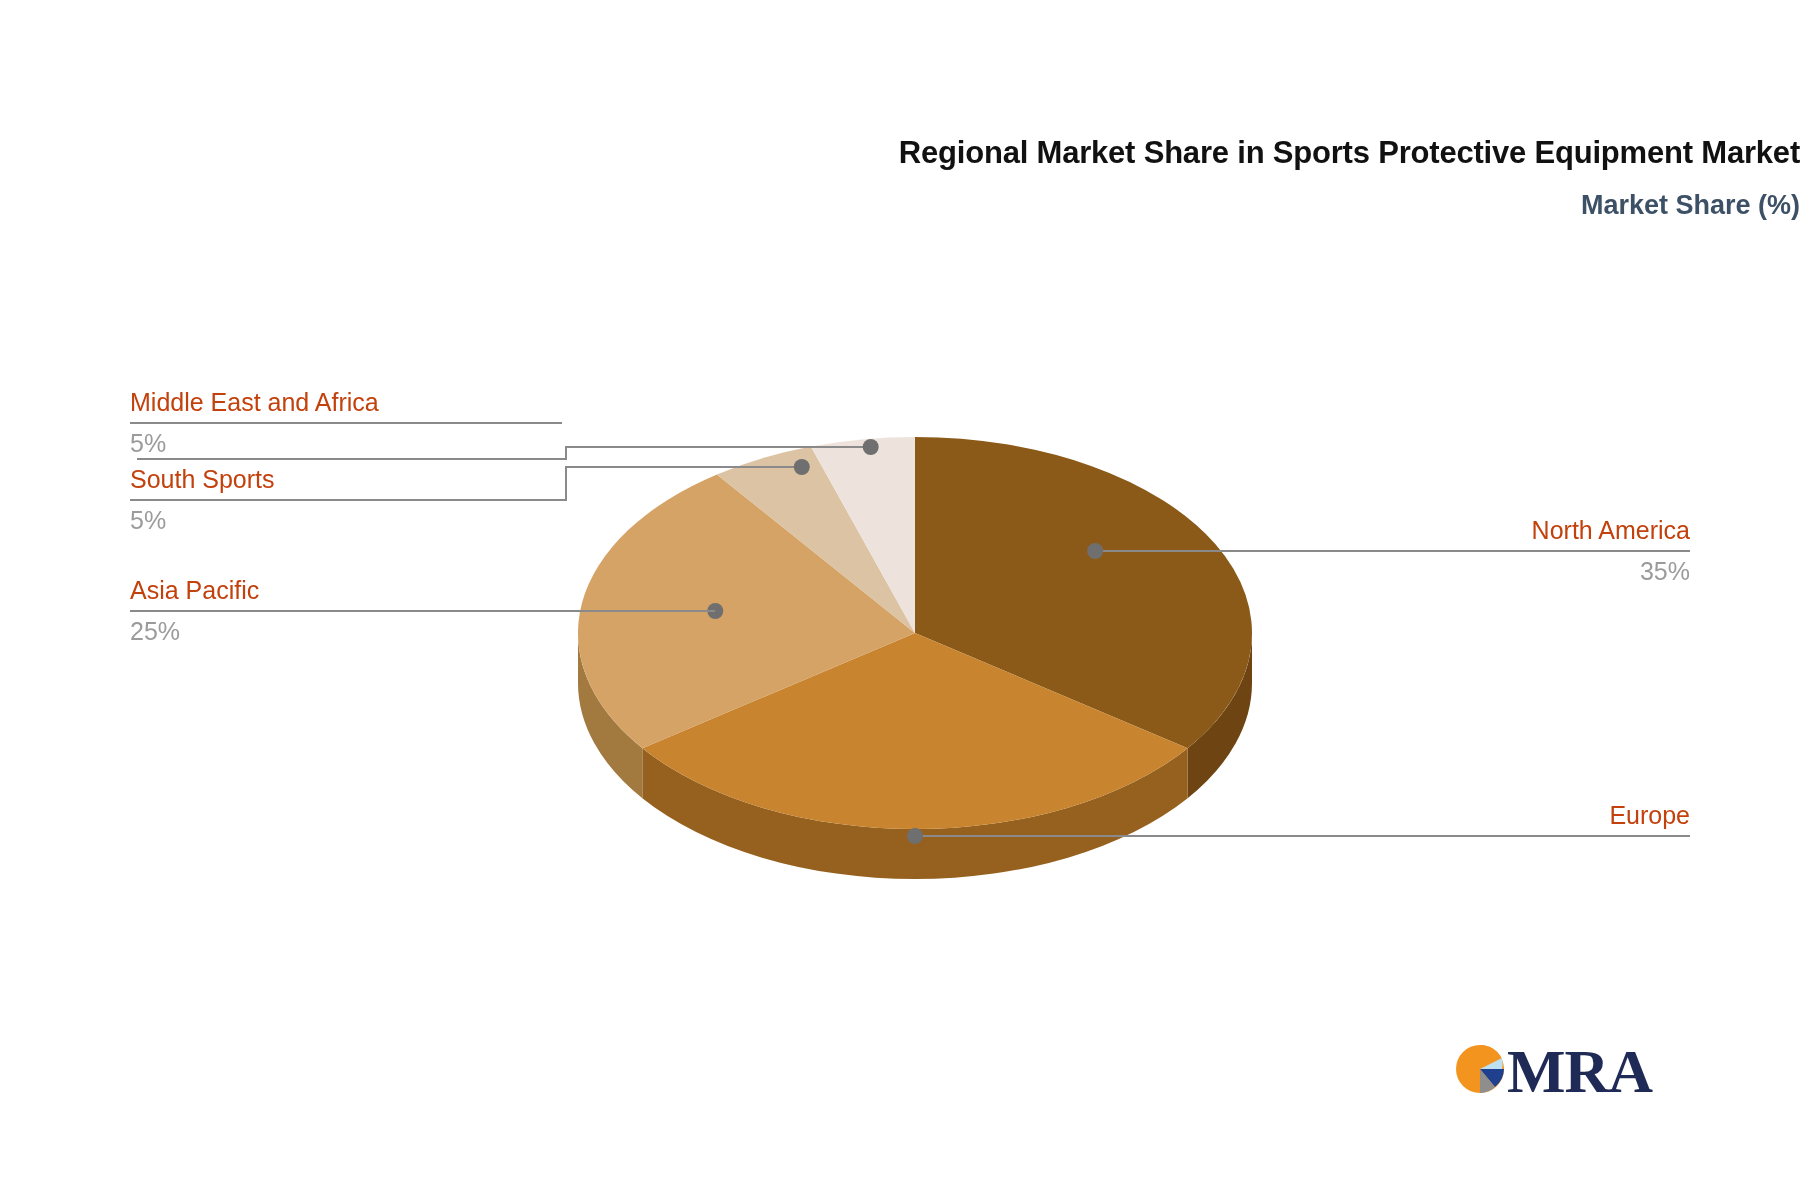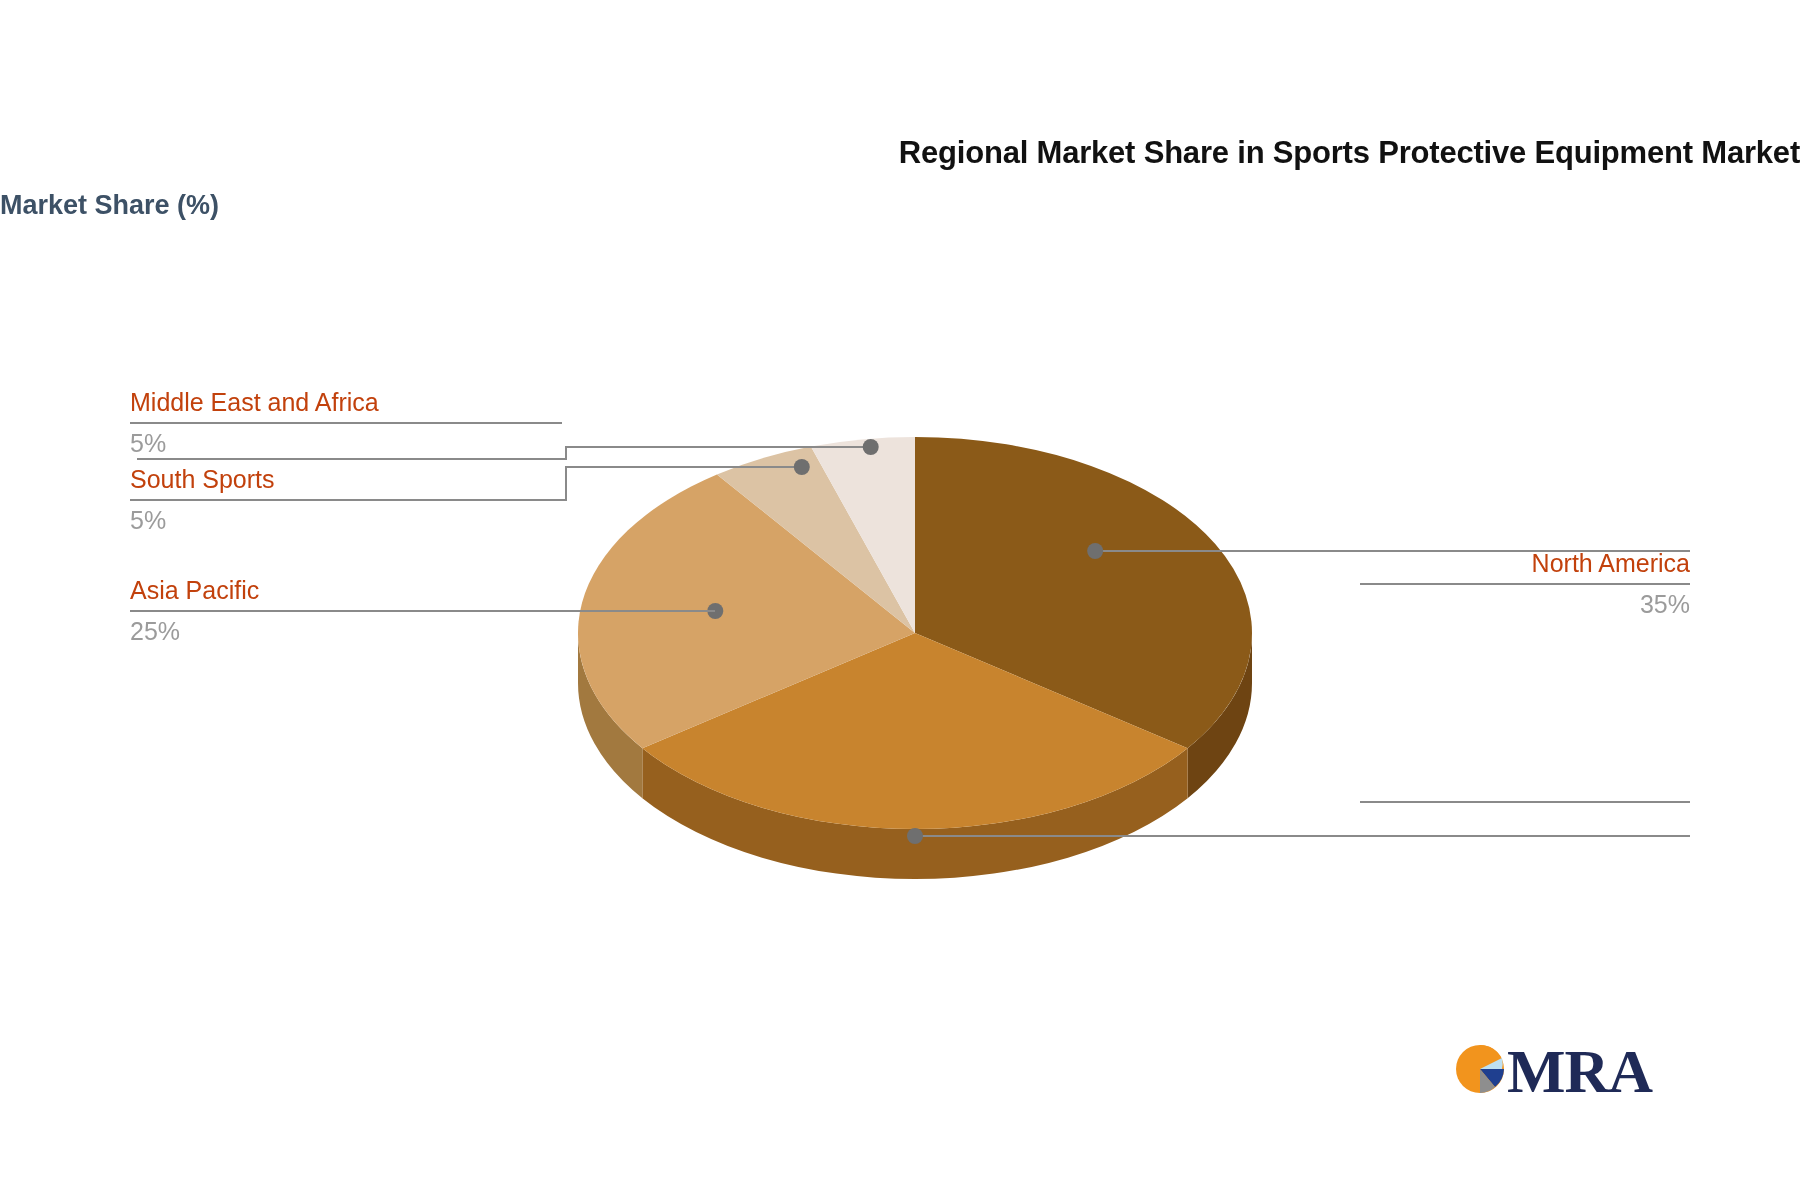--- a/index.html
+++ b/index.html
@@ -26,21 +26,21 @@
     font-size: 31px;
     font-weight: bold;
     color: #111111;
     letter-spacing: -0.2px;
   }
   #chart-subtitle {
     position: absolute;
     top: 190px;
     left: 0;
     width: 1800px;
-    text-align: left;
+    text-align: right;
     font-size: 27px;
     font-weight: bold;
     color: #3d5166;
   }
   #pie-svg {
     position: absolute;
     top: 0;
     left: 0;
   }
   .callout {
@@ -139,27 +139,28 @@
     <div class="rule"></div>
     <div class="value">5%</div>
   </div>
 
   <div class="callout left" style="left:130px; top:573px; width:585px;">
     <div class="label">Asia Pacific</div>
     <div class="rule"></div>
     <div class="value">25%</div>
   </div>
 
-  <div class="callout right" style="left:1360px; top:513px; width:330px;margin-top:33px;">
+  <div class="callout right" style="left:1360px; top:513px; width:330px;">
     <div class="label">North America</div>
     <div class="rule"></div>
     <div class="value">35%</div>
   </div>
 
   <div class="callout right" style="left:1360px; top:798px; width:330px;">
+    <div class="label">Europe</div>
     <div class="rule"></div>
   </div>
 
   <div id="logo">
     <svg id="logo-mark" width="50" height="50" viewBox="0 0 50 50">
       <circle cx="25" cy="25" r="24" fill="#F2941D"></circle>
       <path d="M25 25 L49 25 L49 7 A 24 24 0 0 0 25 1 Z" fill="#ffffff" opacity="0"></path>
       <path d="M25 25 L25 1 A 24 24 0 0 1 47 15 Z" fill="#F2941D"></path>
       <path d="M25 25 L47 14 A 24 24 0 0 1 47 25 Z" fill="#BEE0F2"></path>
       <path d="M25 25 L49 25 A 24 24 0 0 1 40 43 Z" fill="#1F3F8F"></path>

